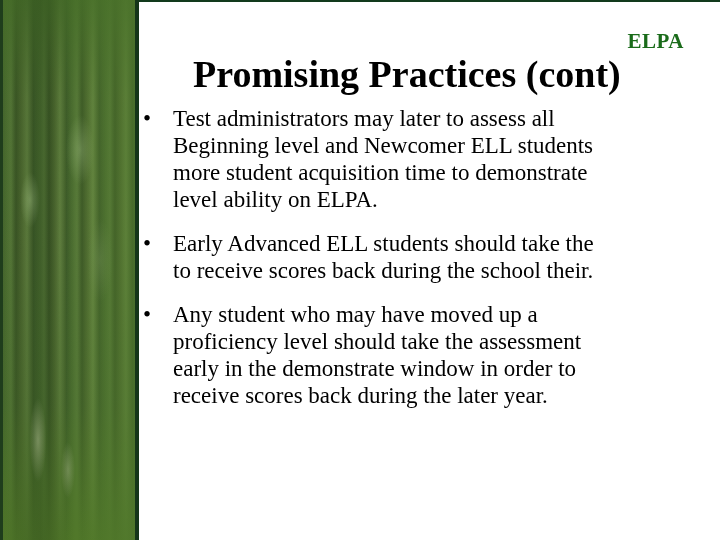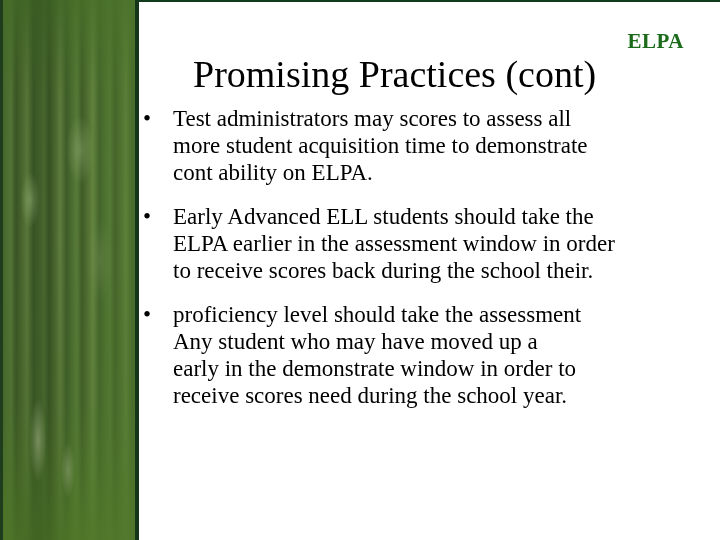--- a/index.html
+++ b/index.html
@@ -31,52 +31,52 @@
       content: ""; position: absolute; left: 0; top: 0; width: 3px; height: 540px; background: #1f3d1c;
     }
     .side-border { position: absolute; left: 135px; top: 0; width: 4px; height: 540px; background: #153619; }
 
     .section-label {
       position: absolute; right: 36px; top: 29px;
       font-size: 21px; font-weight: bold; color: #1a6b1a; letter-spacing: 0.5px;
     }
     .title {
       position: absolute; left: 193px; top: 52px;
-      font-size: 38px; font-weight: normal; color: #000000; white-space: nowrap;
+      font-size: 38px; font-weight: bold; color: #000000; white-space: nowrap;
     }
     .bullets { position: absolute; left: 140px; top: 105px; width: 560px; margin: 0; padding: 0; list-style: none; }
     .bullet { position: relative; padding-left: 33px; font-size: 23px; line-height: 27px; color: #000000; margin-bottom: 17px; }
     .bullet-dot { position: absolute; left: 0; top: 0; width: 33px; text-align: left; padding-left: 3px; box-sizing: border-box; }
     .bullet-line { display: block; white-space: nowrap; }
   </style>
 </head>
 <body>
 
 <div class="slide">
   <div class="top-bar"></div>
   <div class="side-panel"></div>
   <div class="side-border"></div>
 
   <div class="section-label">ELPA</div>
   <div class="title">Promising Practices (cont)</div>
 
   <ul class="bullets">
     <li class="bullet">
       <span class="bullet-dot">•</span>
-      <span class="bullet-line">Test administrators may scores to assess all</span>
+      <span class="bullet-line">Test administrators may later to assess all</span>
+      <span class="bullet-line">Beginning level and Newcomer ELL students</span>
       <span class="bullet-line">more student acquisition time to demonstrate</span>
-      <span class="bullet-line">cont ability on ELPA.</span>
+      <span class="bullet-line">level ability on ELPA.</span>
     </li>
     <li class="bullet">
       <span class="bullet-dot">•</span>
       <span class="bullet-line">Early Advanced ELL students should take the</span>
-      <span class="bullet-line">ELPA earlier in the assessment window in order</span>
       <span class="bullet-line">to receive scores back during the school their.</span>
     </li>
     <li class="bullet">
       <span class="bullet-dot">•</span>
+      <span class="bullet-line">Any student who may have moved up a</span>
       <span class="bullet-line">proficiency level should take the assessment</span>
-      <span class="bullet-line">Any student who may have moved up a</span>
       <span class="bullet-line">early in the demonstrate window in order to</span>
-      <span class="bullet-line">receive scores need during the school year.</span>
+      <span class="bullet-line">receive scores back during the later year.</span>
     </li>
   </ul>
 </div>
 
 </body></html>

